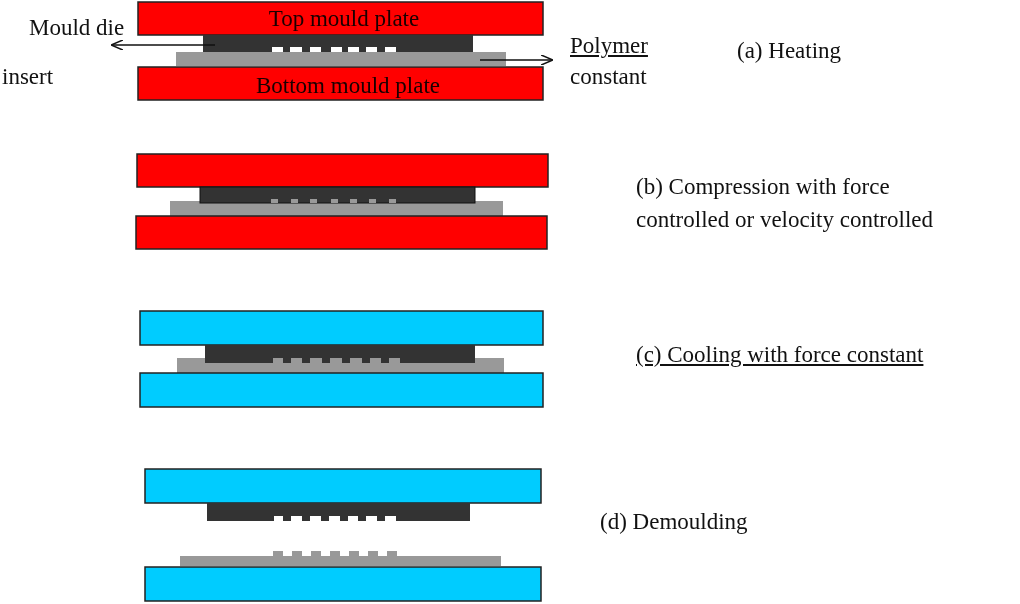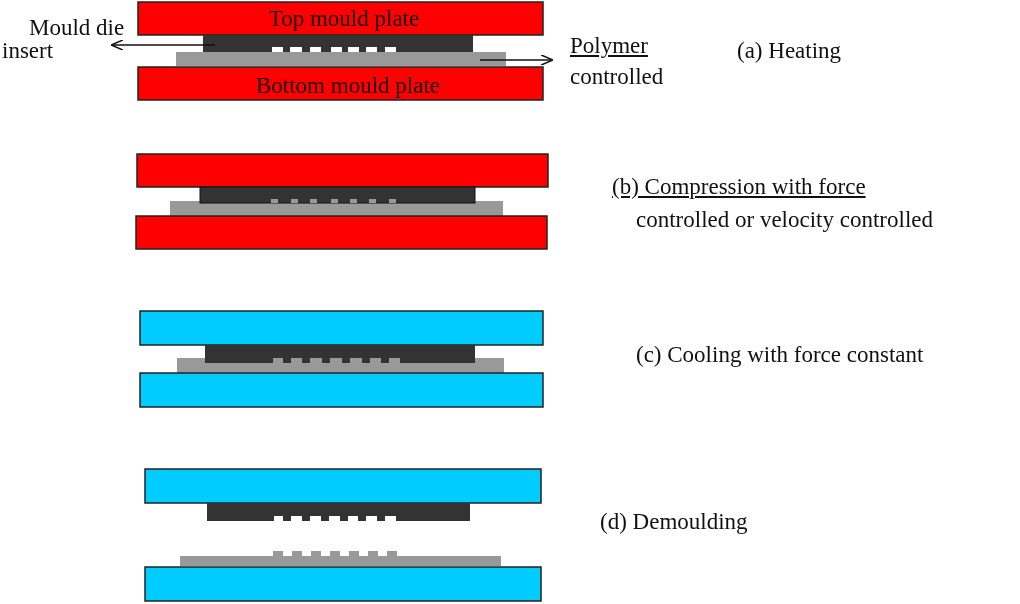--- a/index.html
+++ b/index.html
@@ -96,21 +96,21 @@
       <rect x="330" y="551" width="10" height="5"></rect>
       <rect x="349" y="551" width="10" height="5"></rect>
       <rect x="368" y="551" width="10" height="5"></rect>
       <rect x="387" y="551" width="10" height="5"></rect>
     </g>
     <rect x="145" y="567" width="396" height="34" fill="#00ccff" stroke="#222" stroke-width="1.5"></rect>
   </g>
 </svg>
 
 <div class="label" style="left:2px; top:13px;margin-left:27px;">Mould die</div>
-<div class="label" style="left:2px; top:36px;">insert</div>
+<div class="label" style="left:2px; top:62px;">insert</div>
 <div class="label" style="left:570px; top:31px;text-decoration:underline;">Polymer</div>
-<div class="label" style="left:570px; top:62px;">controlled</div>
+<div class="label" style="left:570px; top:62px;">constant</div>
 
 <div class="label" style="left:717px; top:36px;margin-left:20px;">(a) Heating</div>
-<div class="label" style="left:612px; top:172px;text-decoration:underline;">(b) Compression with force</div>
+<div class="label" style="left:636px; top:172px;">(b) Compression with force</div>
 <div class="label" style="left:636px; top:205px;">controlled or velocity controlled</div>
-<div class="label" style="left:636px; top:340px;">(c) Cooling with force constant</div>
+<div class="label" style="left:636px; top:340px;text-decoration:underline;">(c) Cooling with force constant</div>
 <div class="label" style="left:600px; top:507px;">(d) Demoulding</div>
 
 </body></html>

